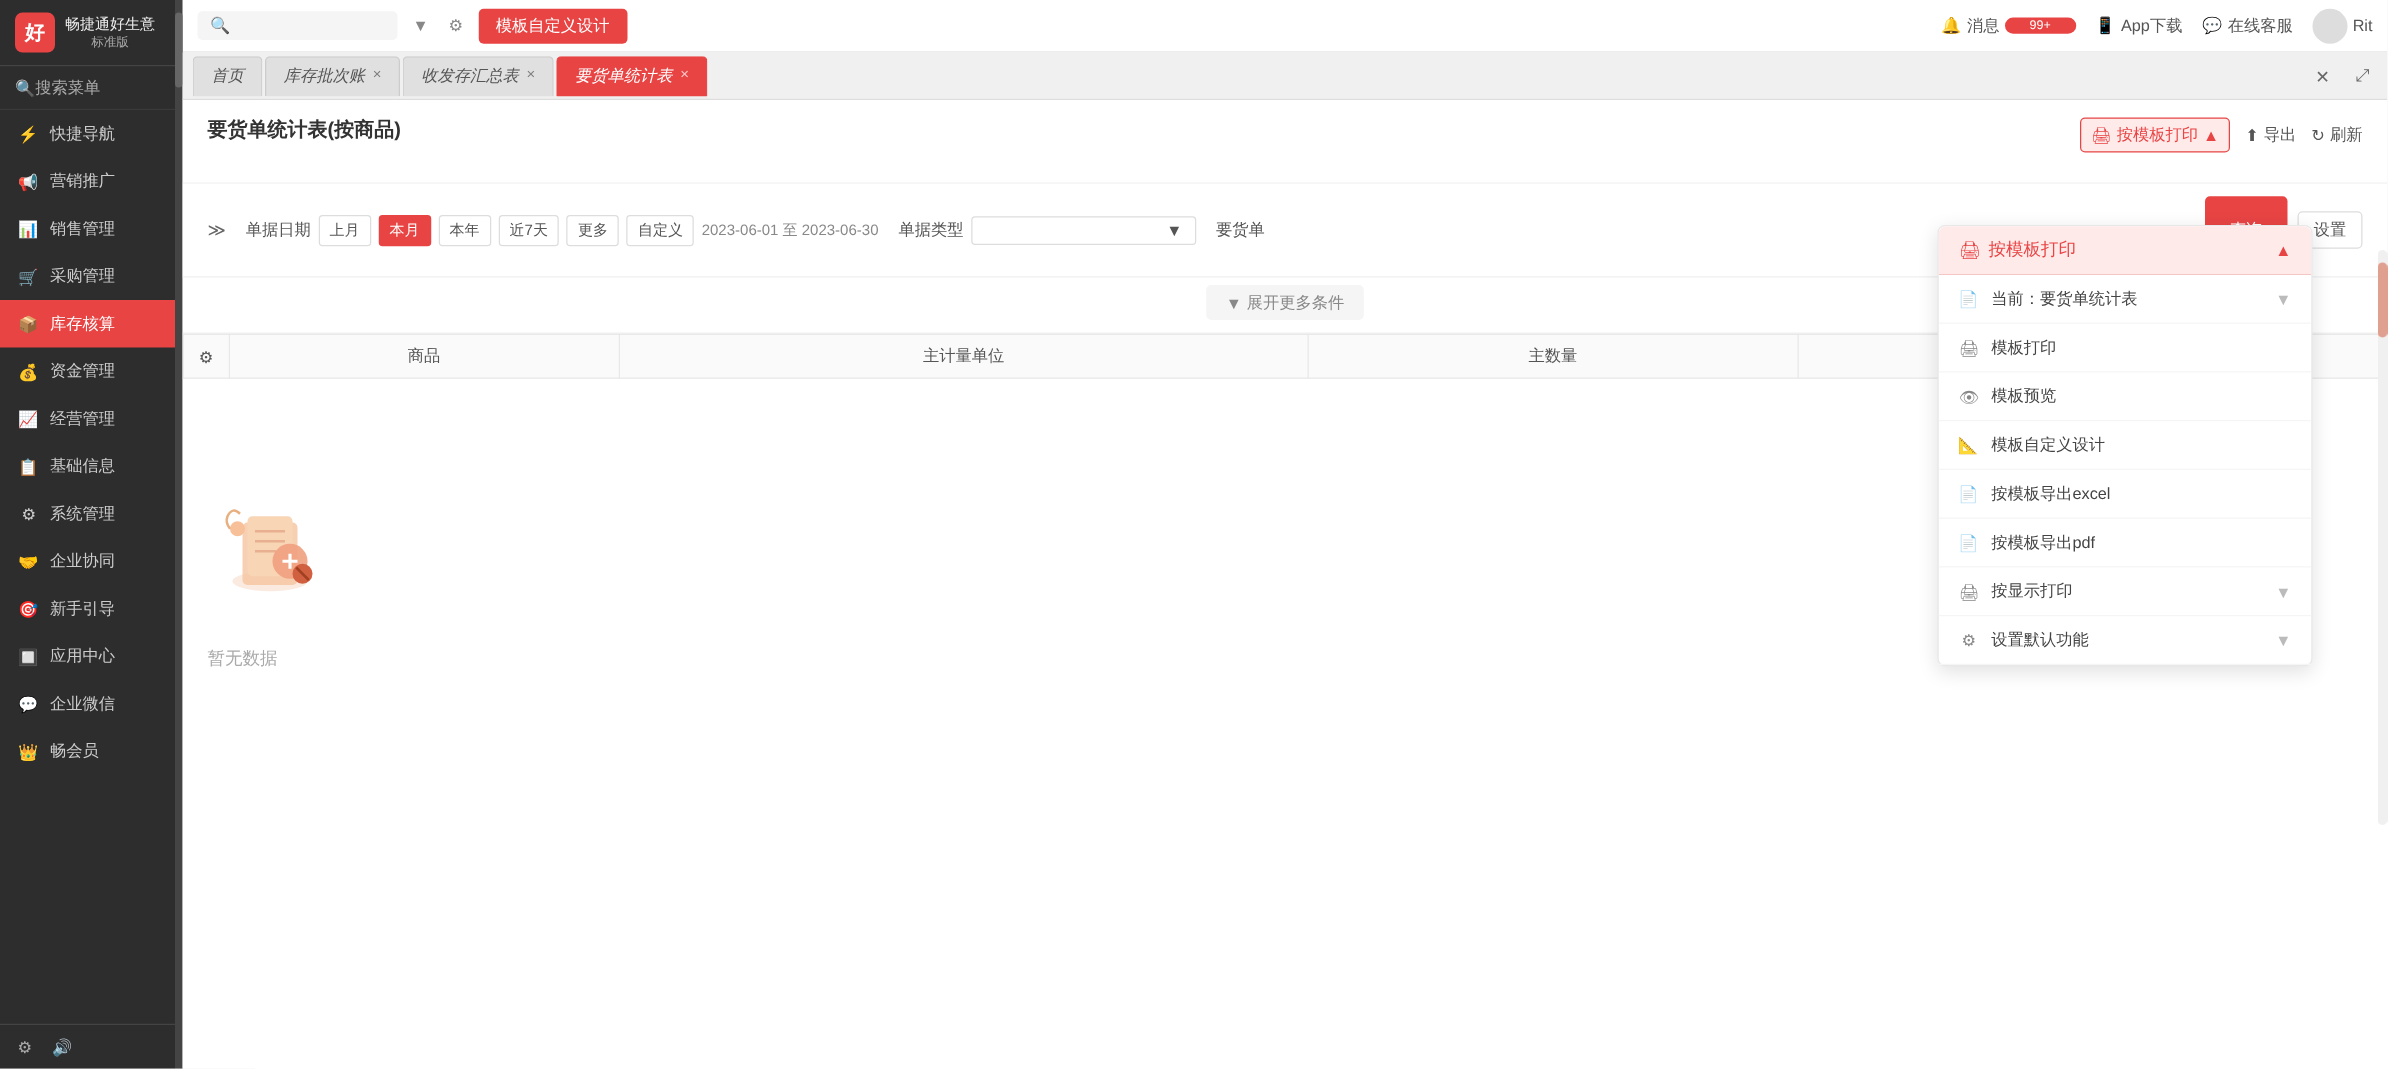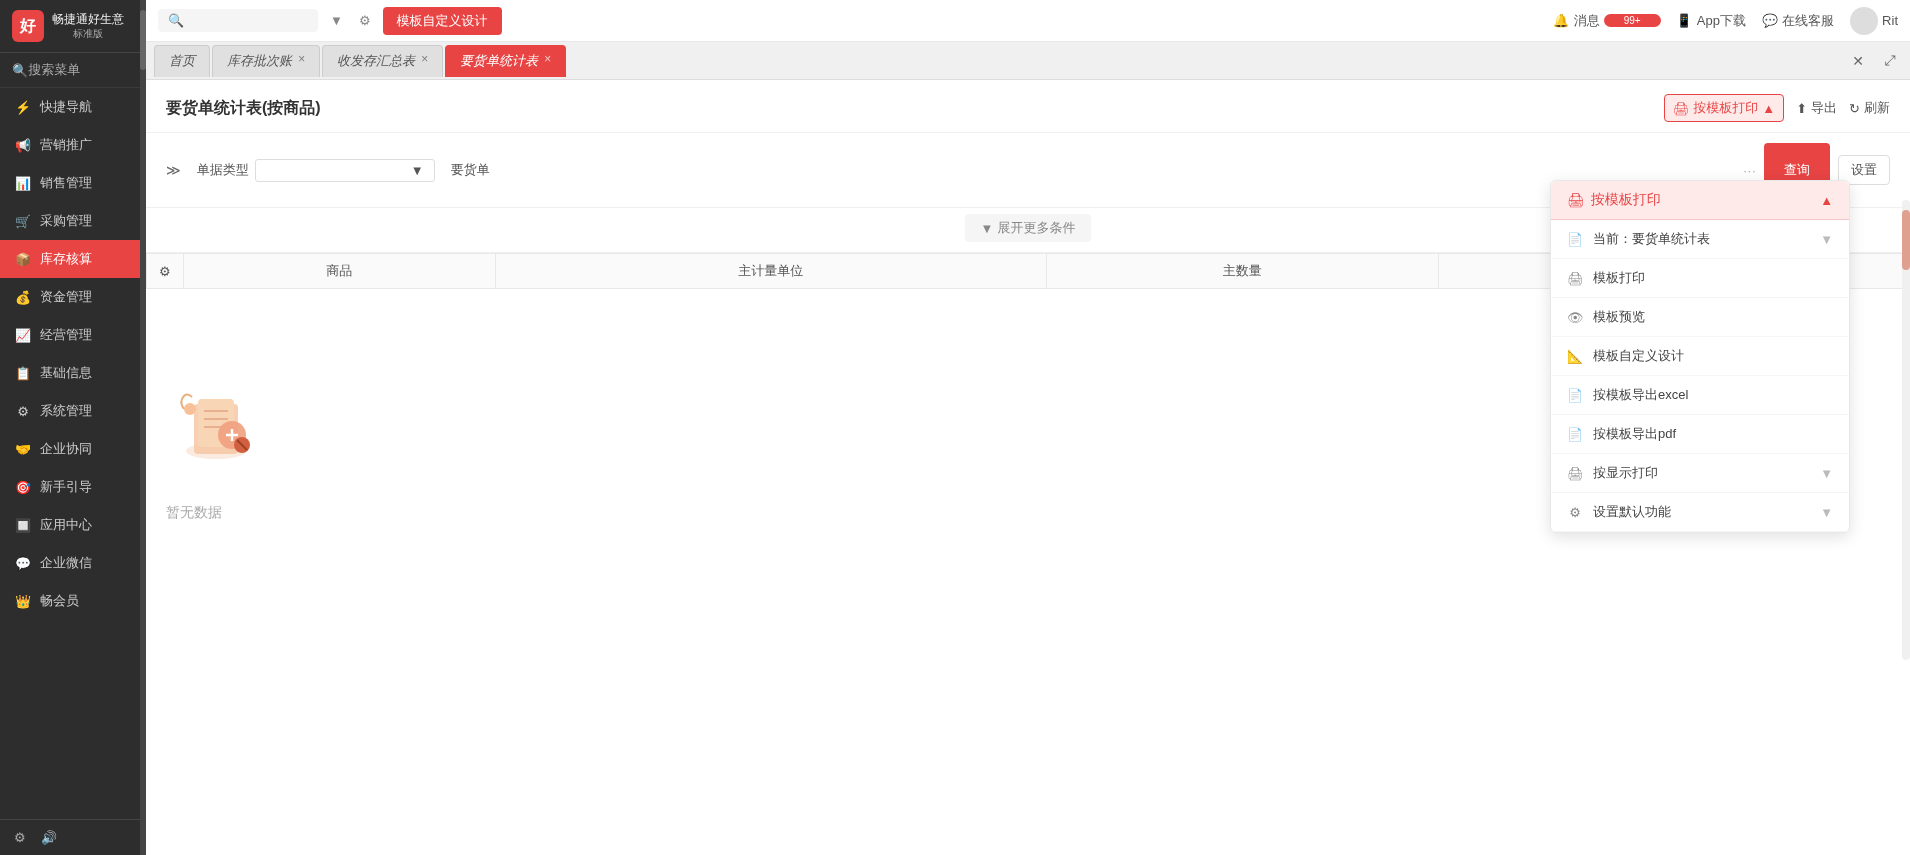--- a/index.html
+++ b/index.html
@@ -208,24 +208,23 @@
     .content {
       flex: 1;
       overflow: auto;
       background: #fff;
       padding: 0;
       position: relative;
     }
 
     
     .page-header {
-      padding: 14px 20px 10px;
+      padding: 14px 20px 24px;
       border-bottom: 1px solid #f0f0f0;
       display: flex;
-      align-items: center;
       justify-content: space-between;
     }
     .page-title { font-size: 16px; font-weight: 600; color: #333; }
     .page-actions {
       display: flex;
       align-items: center;
       gap: 12px;
     }
     .print-btn {
       display: flex;
@@ -559,20 +558,30 @@
         </div>
         <div class="refresh-btn">
           <span>↻</span>
           <span>刷新</span>
         </div>
       </div>
     </div>
 
     <div class="filter-bar">
       <button class="filter-expand-btn">≫</button>
+      <div class="filter-group">
+        <span class="filter-label">单据日期</span>
+        <button class="date-btn">上月</button>
+        <button class="date-btn active">本月</button>
+        <button class="date-btn">本年</button>
+        <button class="date-btn">近7天</button>
+        <button class="date-btn">更多</button>
+        <button class="date-btn">自定义</button>
+        <span class="date-range">2023-06-01 至 2023-06-30</span>
+      </div>
       <div class="filter-group">
         <span class="filter-label">单据类型</span>
         <div class="filter-select">
           <span></span>
           <span>▼</span>
         </div>
       </div>
       <div class="filter-group">
         <span class="filter-label">要货单</span>
       </div>

